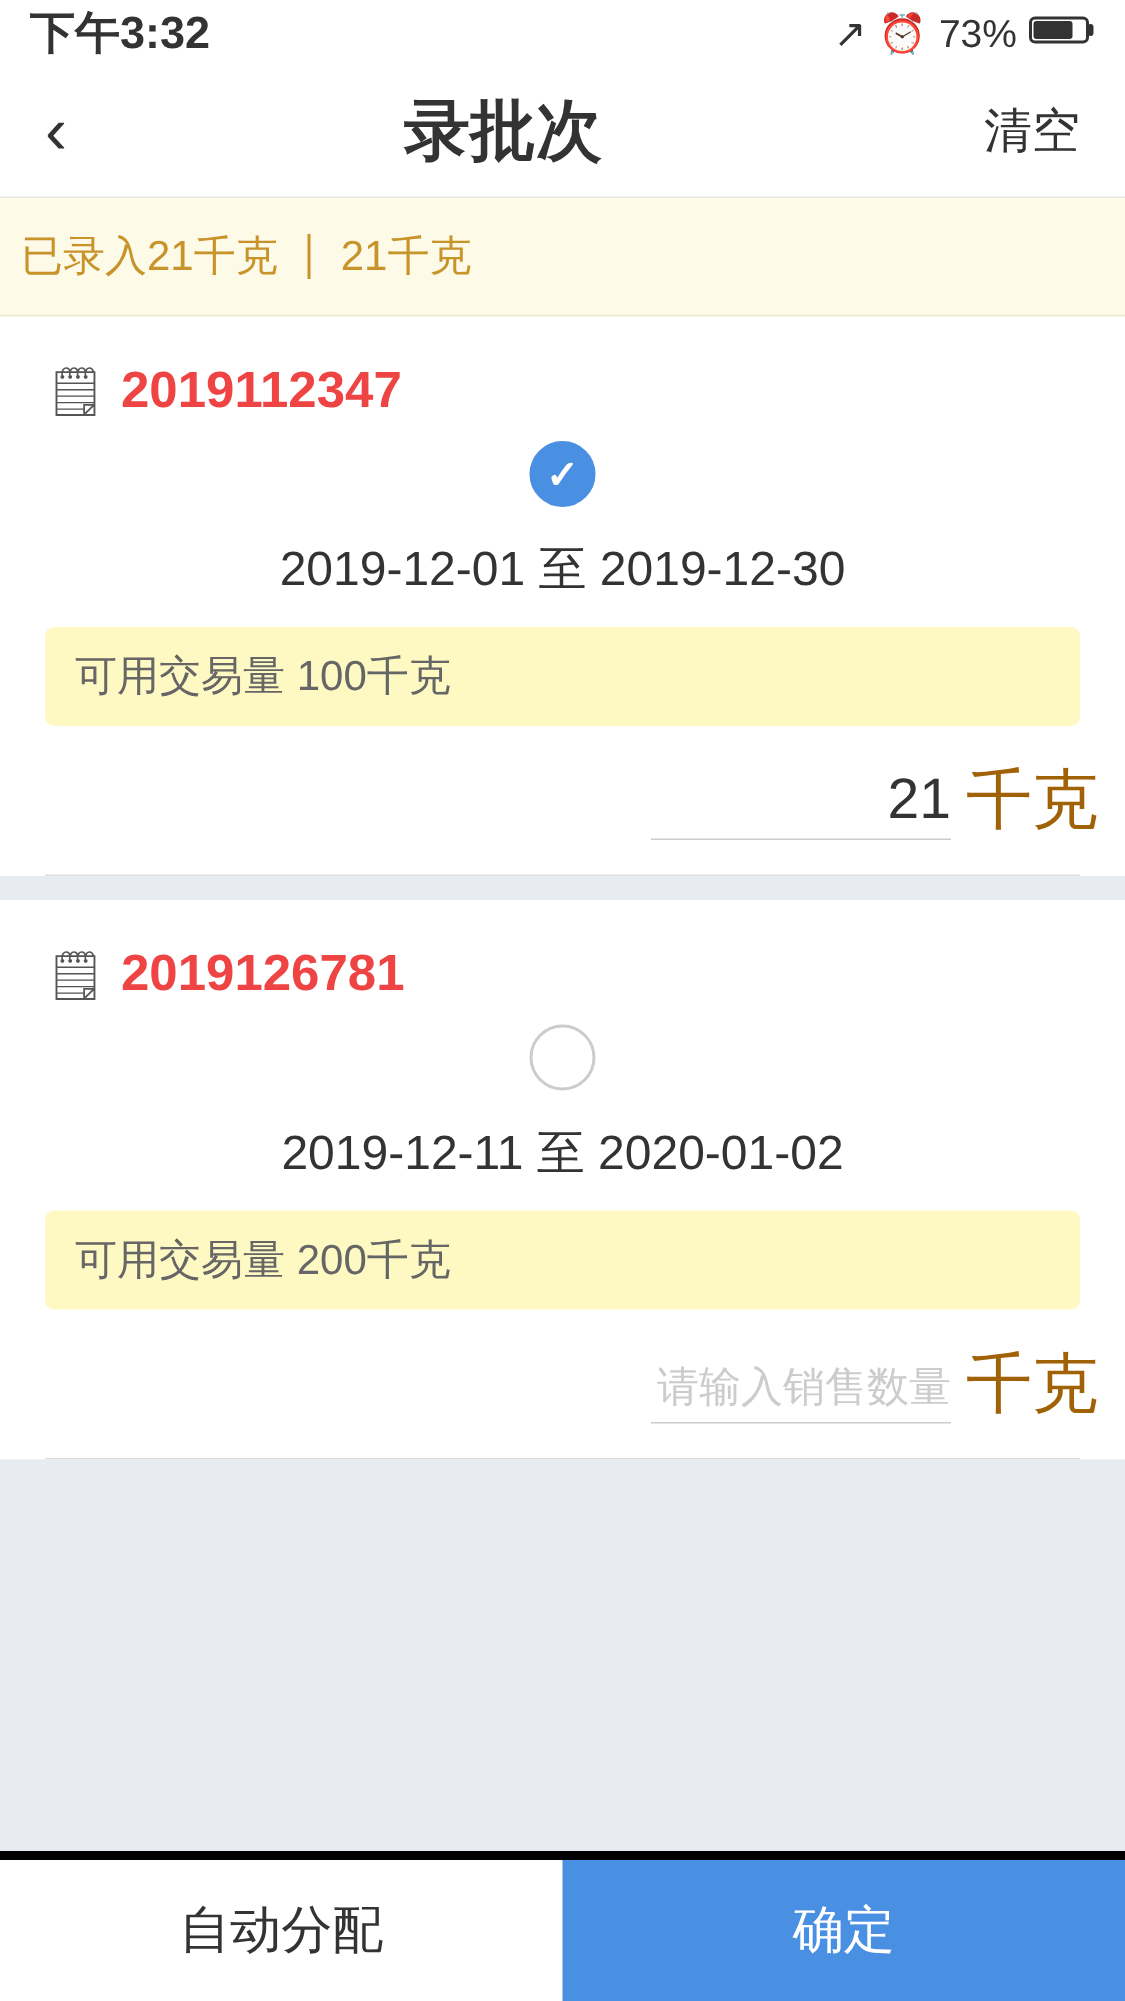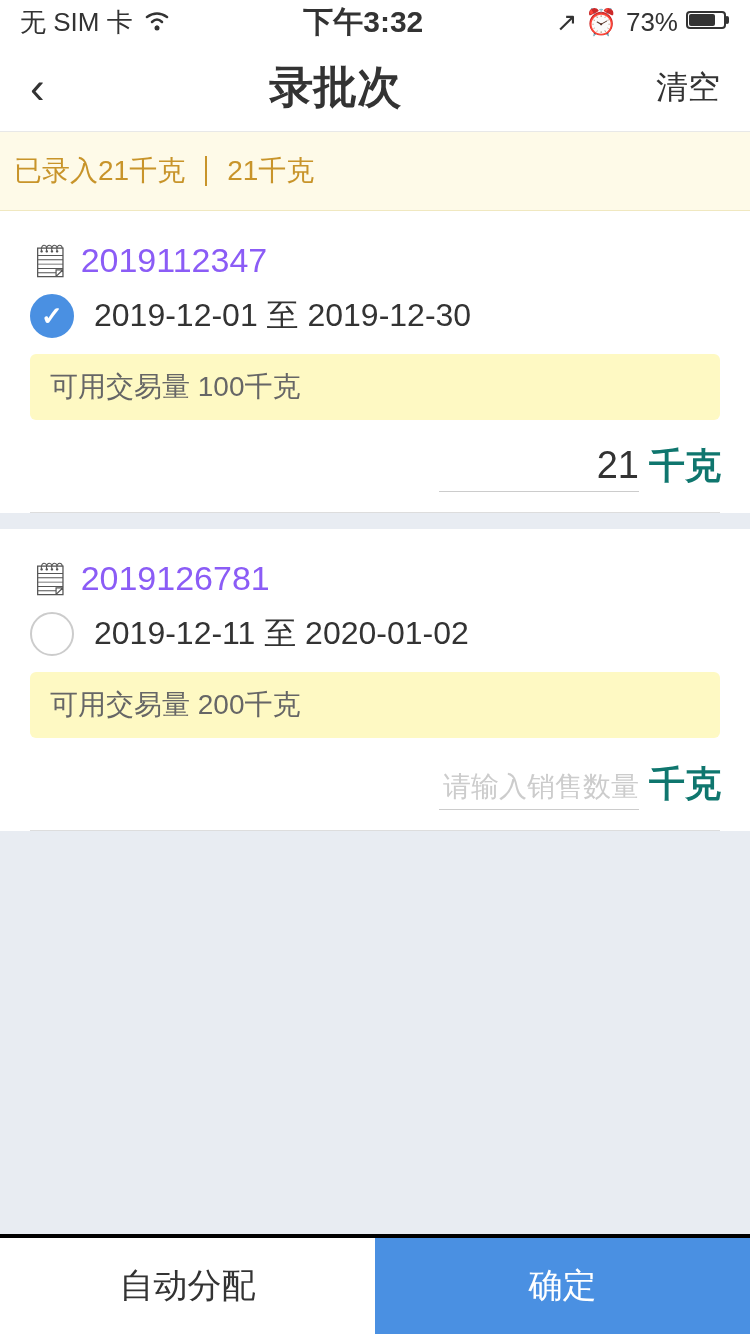--- a/index.html
+++ b/index.html
@@ -104,28 +104,29 @@
       align-items: center;
       gap: 10px;
       margin-bottom: 14px;
     }
     .batch-icon {
       font-size: 32px;
       color: #555;
     }
     .batch-id {
       font-size: 34px;
-      font-weight: 400;
-      color: #8b5cf6;
+      font-weight: 700;
+      color: #ef4444;
     }
     .batch-row {
       display: flex;
       align-items: center;
       gap: 20px;
       margin-bottom: 16px;
+      flex-direction: column;
     }
     .radio-circle {
       width: 44px;
       height: 44px;
       border-radius: 50%;
       border: 2px solid #ccc;
       background: #fff;
       flex-shrink: 0;
     }
     .radio-circle.checked {
@@ -152,42 +153,42 @@
       font-size: 28px;
       color: #666;
       margin: 0 0 0 0;
     }
 
     
     .input-row {
       display: flex;
       align-items: center;
       justify-content: flex-end;
-      padding: 20px 29px;
+      padding: 20px 18px;
       gap: 10px;
     }
     .qty-input {
       border: none;
       border-bottom: 1px solid #ccc;
       font-size: 38px;
       color: #333;
       text-align: right;
       width: 200px;
       background: transparent;
       padding: 4px 0;
       outline: none;
     }
     .qty-input::placeholder {
       color: #ccc;
       font-size: 28px;
     }
     .qty-unit {
-      font-size: 36px;
-      color: #0f766e;
-      font-weight: 700;
+      font-size: 44px;
+      color: #a16207;
+      font-weight: 400;
     }
 
     
     .h-divider {
       height: 1px;
       background: #ddd;
       margin: 0 30px;
     }
     .section-divider {
       height: 16px;
@@ -196,21 +197,21 @@
 
     
     .bottom-bar {
       position: fixed;
       bottom: 0;
       left: 0;
       width: 750px;
       height: 100px;
       display: flex;
       background: #fef9c3;
-      border-top: 4px solid #000000;
+      border-top: 6px solid #000000;
     }
     .btn-auto {
       flex: 1;
       display: flex;
       align-items: center;
       justify-content: center;
       font-size: 34px;
       color: #333;
       background: #fff;
       border: none;
@@ -229,31 +230,20 @@
     }
 
     .content-wrapper {
       padding-bottom: 100px;
     }
   </style>
 </head>
 <body>
 
 <div class="status-bar">
-  <div class="status-left">
-    <span>无 SIM 卡</span>
-    <span>
-      <svg width="28" height="22" viewBox="0 0 28 22">
-        <path d="M14 18 L14 18" stroke="#333" stroke-width="3" stroke-linecap="round"></path>
-        <path d="M9 13 Q14 8 19 13" stroke="#333" stroke-width="2.5" fill="none" stroke-linecap="round"></path>
-        <path d="M4 8 Q14 1 24 8" stroke="#333" stroke-width="2.5" fill="none" stroke-linecap="round"></path>
-        <circle cx="14" cy="19" r="2.5" fill="#333"></circle>
-      </svg>
-    </span>
-  </div>
   <div class="status-center">下午3:32</div>
   <div class="status-right">
     <span>↗</span>
     <span>⏰</span>
     <span>73%</span>
     <span>
       <svg width="44" height="22" viewBox="0 0 44 22">
         <rect x="1" y="3" width="38" height="16" rx="3" ry="3" fill="none" stroke="#333" stroke-width="2"></rect>
         <rect x="39" y="7" width="4" height="8" rx="2" fill="#333"></rect>
         <rect x="3" y="5" width="26" height="12" rx="2" fill="#333"></rect>

